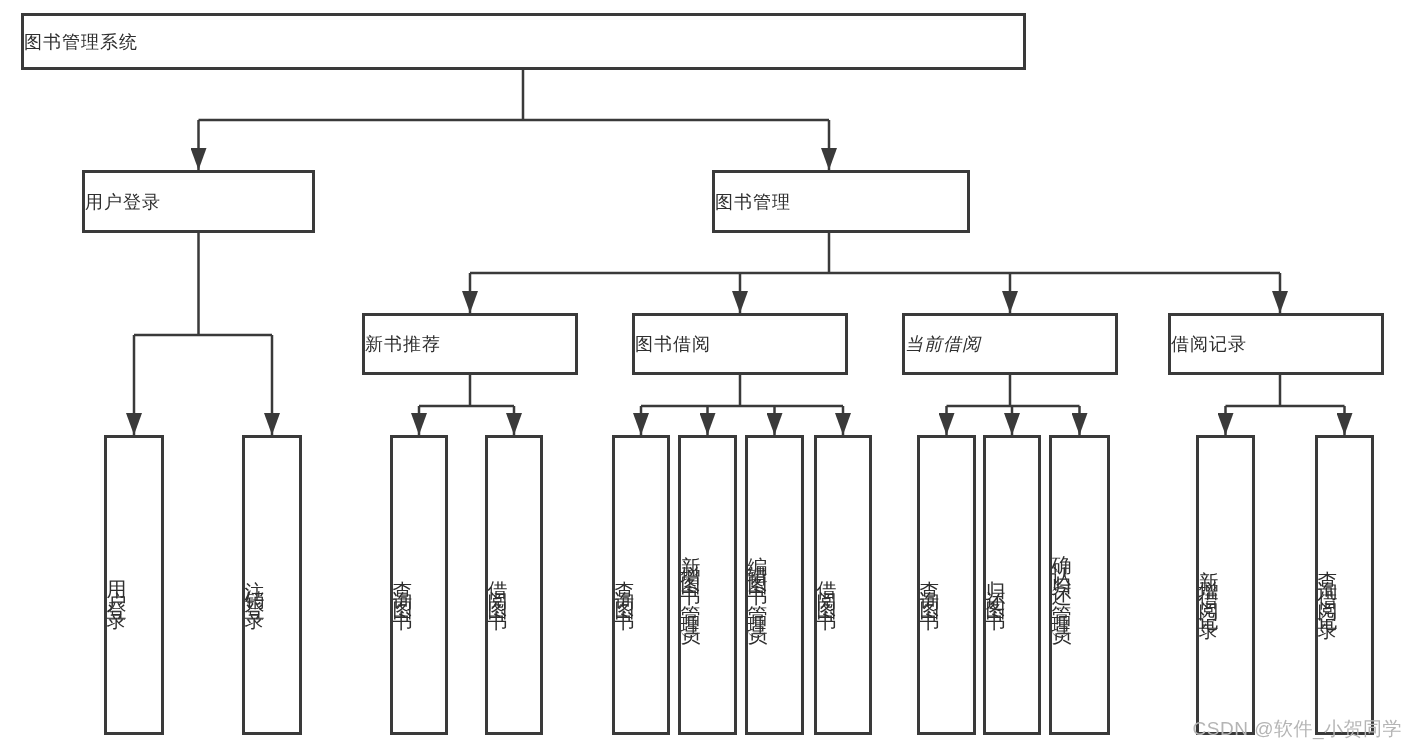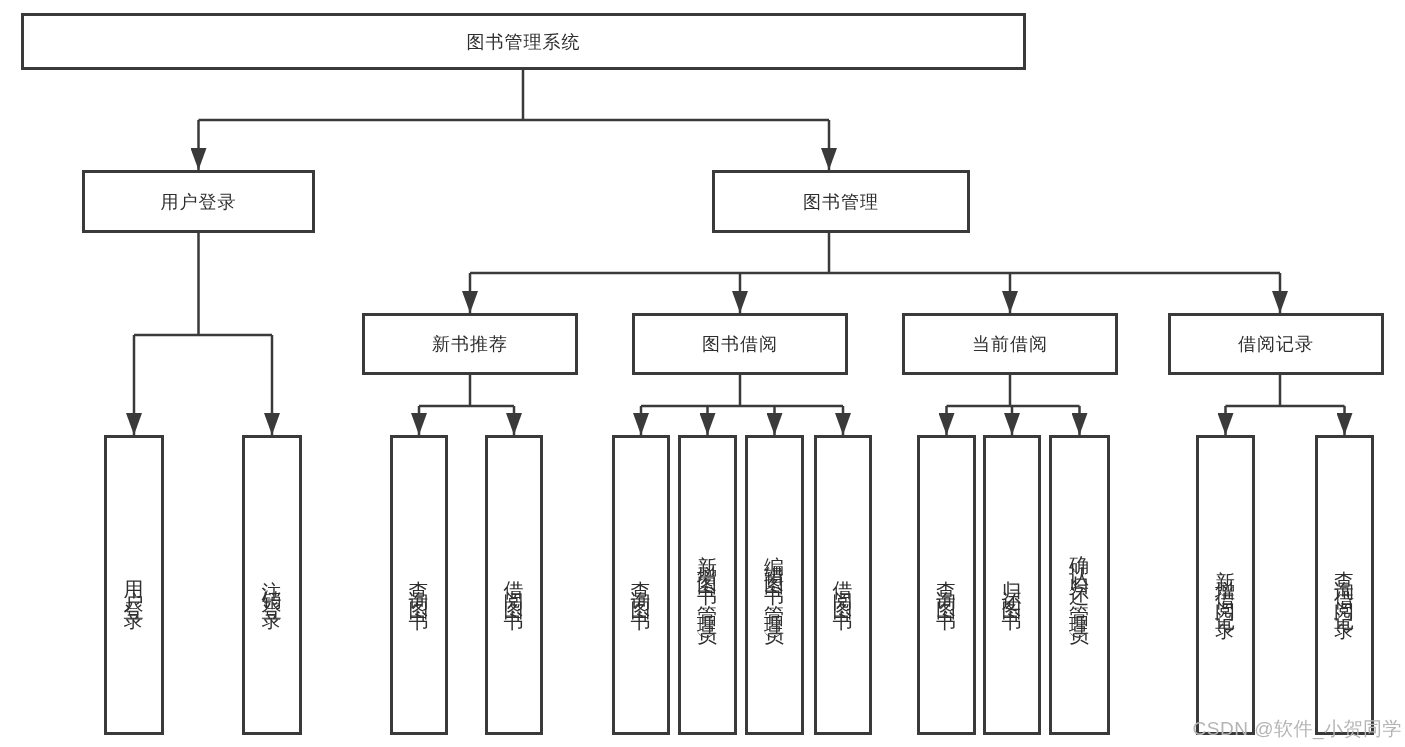--- a/index.html
+++ b/index.html
@@ -8,21 +8,21 @@
     --wm:#b5b5b5;
   }
   html,body{margin:0;padding:0;background:#fff;}
   body{font-family:"Liberation Sans","DejaVu Sans",sans-serif;}
   .stage{
     position:relative;width:1405px;height:747px;background:#fff;overflow:hidden;
   }
   .connectors{position:absolute;left:0;top:0;pointer-events:none;}
   .node{
     position:absolute;box-sizing:border-box;border:3px solid var(--line);
-    background:#fff;display:flex;align-items:center;justify-content:center;
+    background:#fff;display:flex;align-items:center;
     color:var(--text);
   }
   .h-node{font-size:18px;letter-spacing:1px;}
   .leaf span{
     writing-mode:vertical-rl;text-orientation:mixed;white-space:nowrap;
     font-size:20px;letter-spacing:10px;color:var(--text);line-height:1;
   }
   .watermark{
     position:absolute;right:3px;bottom:5px;font-size:19px;color:var(--wm);
     letter-spacing:0.5px;white-space:nowrap;
@@ -85,21 +85,21 @@
   <div class="node h-node" style="left:712px;top:170px;width:258px;height:63px;">
     <span>图书管理</span>
   </div>
 
   <div class="node h-node" style="left:632px;top:313px;width:216px;height:62px;">
     <span>图书借阅</span>
   </div>
   <div class="node h-node" style="left:362px;top:313px;width:216px;height:62px;">
     <span>新书推荐</span>
   </div>
-  <div class="node h-node" style="left:902px;top:313px;width:216px;height:62px;">
+  <div class="node h-node" style="left:902px;top:313px;width:216px;height:62px;font-style:italic;">
     <span>当前借阅</span>
   </div>
   <div class="node h-node" style="left:1168px;top:313px;width:216px;height:62px;">
     <span>借阅记录</span>
   </div>
 
   <div class="node leaf" style="left:104px;top:435px;width:60px;height:300px;">
     <span>用户登录</span>
   </div>
   <div class="node leaf" style="left:242px;top:435px;width:60px;height:300px;">

